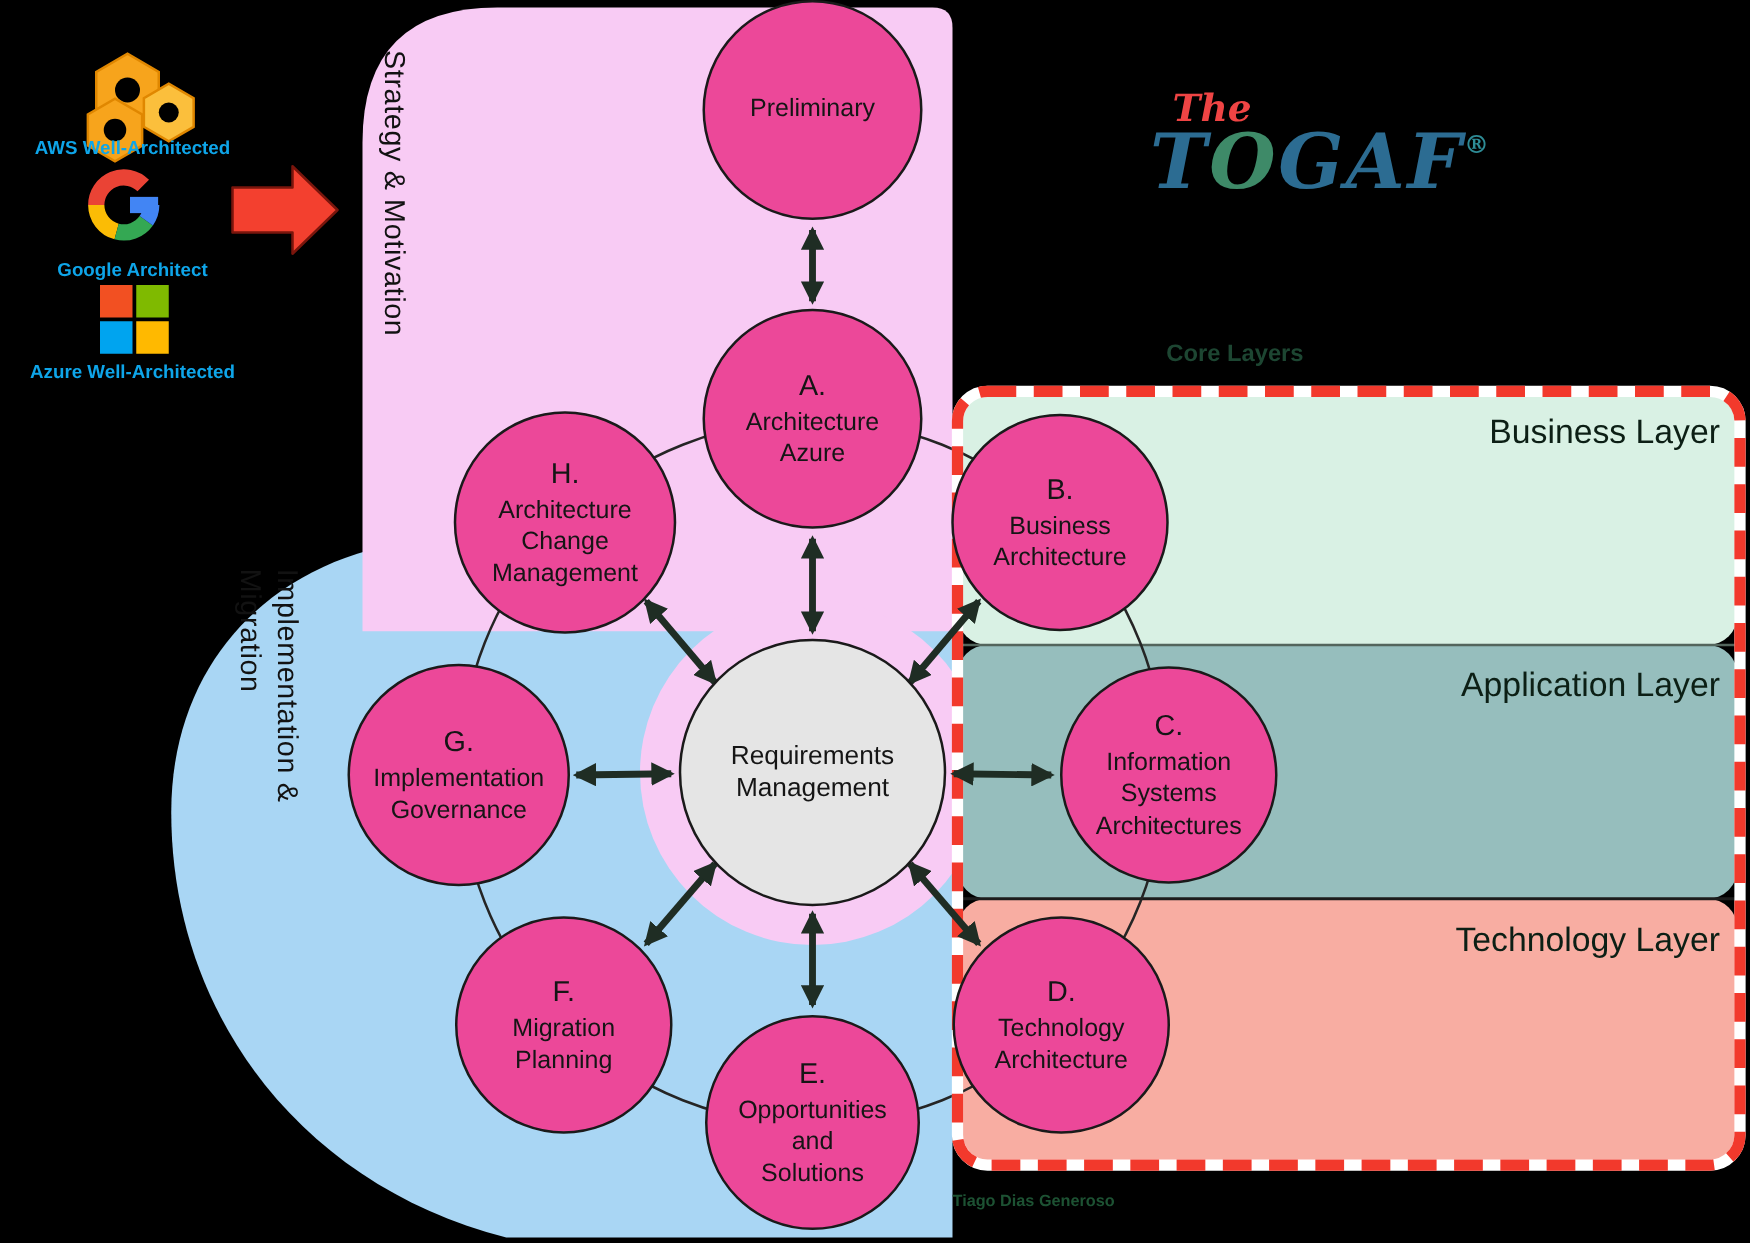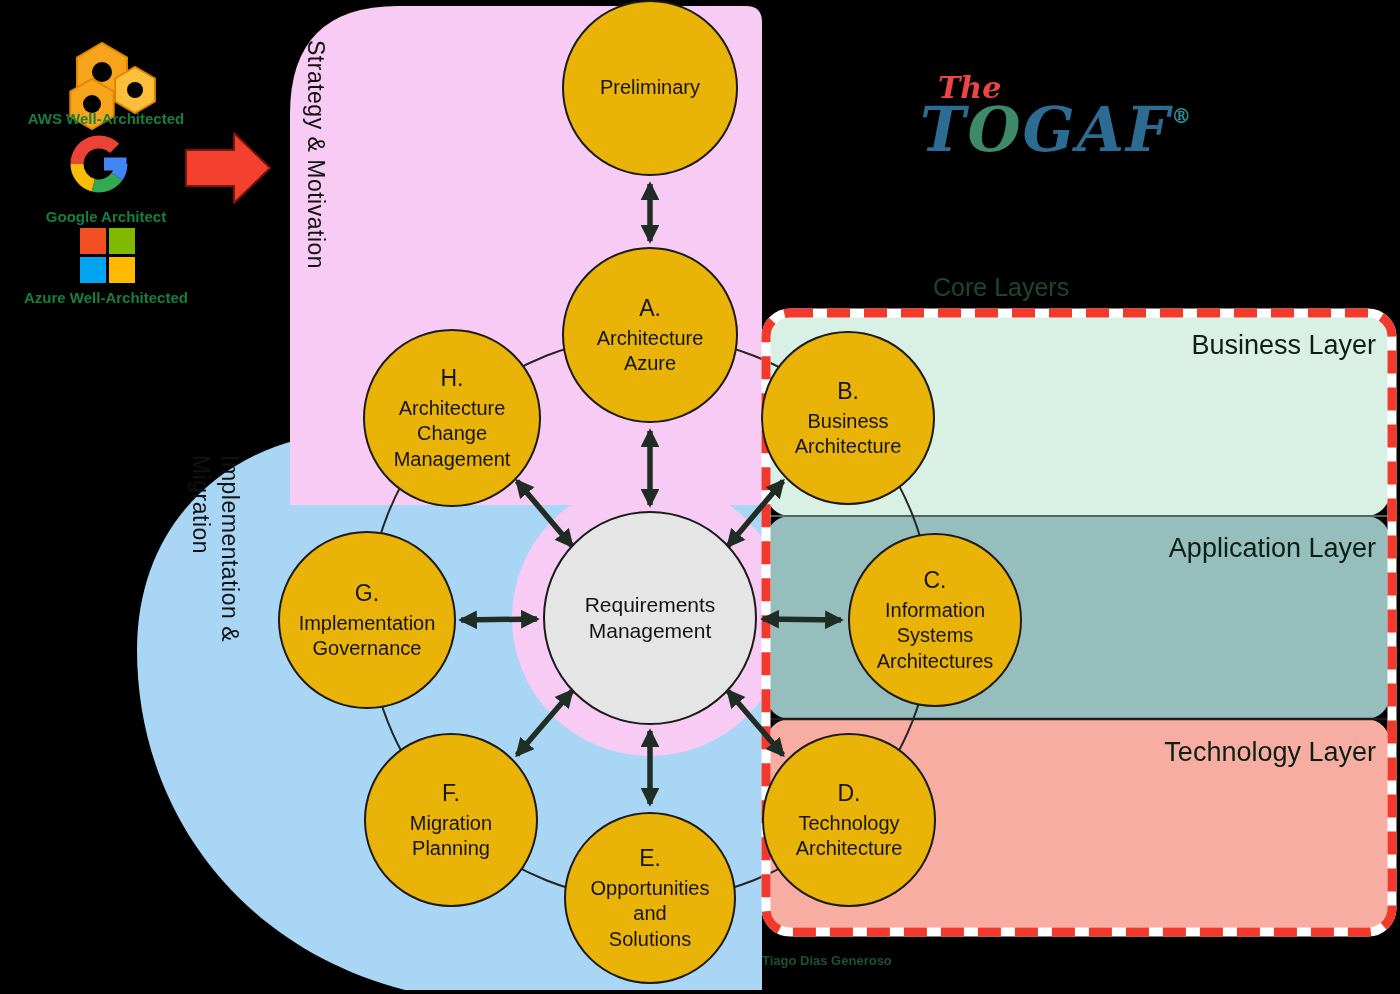--- a/index.html
+++ b/index.html
@@ -1,52 +1,52 @@
 <!DOCTYPE html>
 <html><head>
 <meta charset="utf-8">
 <style>
   html,body{margin:0;padding:0;background:#000;}
   .stage{position:relative;width:1400px;height:994px;background:#000;
          font-family:"Liberation Sans",sans-serif;overflow:hidden;}
   svg.underlay{position:absolute;left:0;top:0;}
 
   
-  .circle{position:absolute;border-radius:50%;background:#eab308;border:2.5px solid #1a1a1a;
+  .circle{position:absolute;border-radius:50%;background:#ec4899;border:2.5px solid #1a1a1a;
           display:flex;flex-direction:column;align-items:center;justify-content:center;
           text-align:center;color:#151515;transform:translate(-50%,-50%);line-height:1.26;
           box-sizing:border-box;}
   .circle .letter{font-size:23px;margin-bottom:3px;}
   .circle .line{font-size:20px;}
   .circle.rm{background:#e5e5e5;}
   .circle.rm .line{font-size:21px;}
 
   
   .vtext{position:absolute;writing-mode:vertical-rl;color:#121212;font-size:23px;
          letter-spacing:.5px;}
   .vtext div{margin:0 2px;}
 
   
   .layer-label{position:absolute;left:904px;width:472px;text-align:right;
                font-size:27px;color:#0c1f15;}
-  .core-title{position:absolute;left:933px;top:273px;font-size:25px;font-weight:400;
+  .core-title{position:absolute;left:933px;top:273px;font-size:19px;font-weight:700;
               color:#1d4632;}
 
   
   .togaf{position:absolute;left:920px;top:70px;width:330px;height:120px;
          font-family:"DejaVu Serif",serif;font-style:italic;font-weight:700;}
   .togaf .the{position:absolute;left:18px;top:0;font-size:30px;color:#ef4444;}
   .togaf .word{position:absolute;left:0;top:24px;font-size:61px;letter-spacing:2px;}
   .togaf .lt-blue{color:#2C6C92;}
   .togaf .lt-green{color:#3E8A68;}
   .togaf .reg{font-size:20px;vertical-align:28px;color:#2E8C96;letter-spacing:0;}
 
   
   .src-label{position:absolute;text-align:center;font-size:15px;font-weight:700;
-             color:#15803d;}
+             color:#0ea5e9;}
   .credit{position:absolute;left:762px;top:953px;font-size:13px;font-weight:700;
           color:#1d5233;}
 </style>
 </head>
 <body>
 
 <div class="stage">
 
   <svg class="underlay" width="1400" height="994" viewBox="0 0 1400 994">
     <defs>

